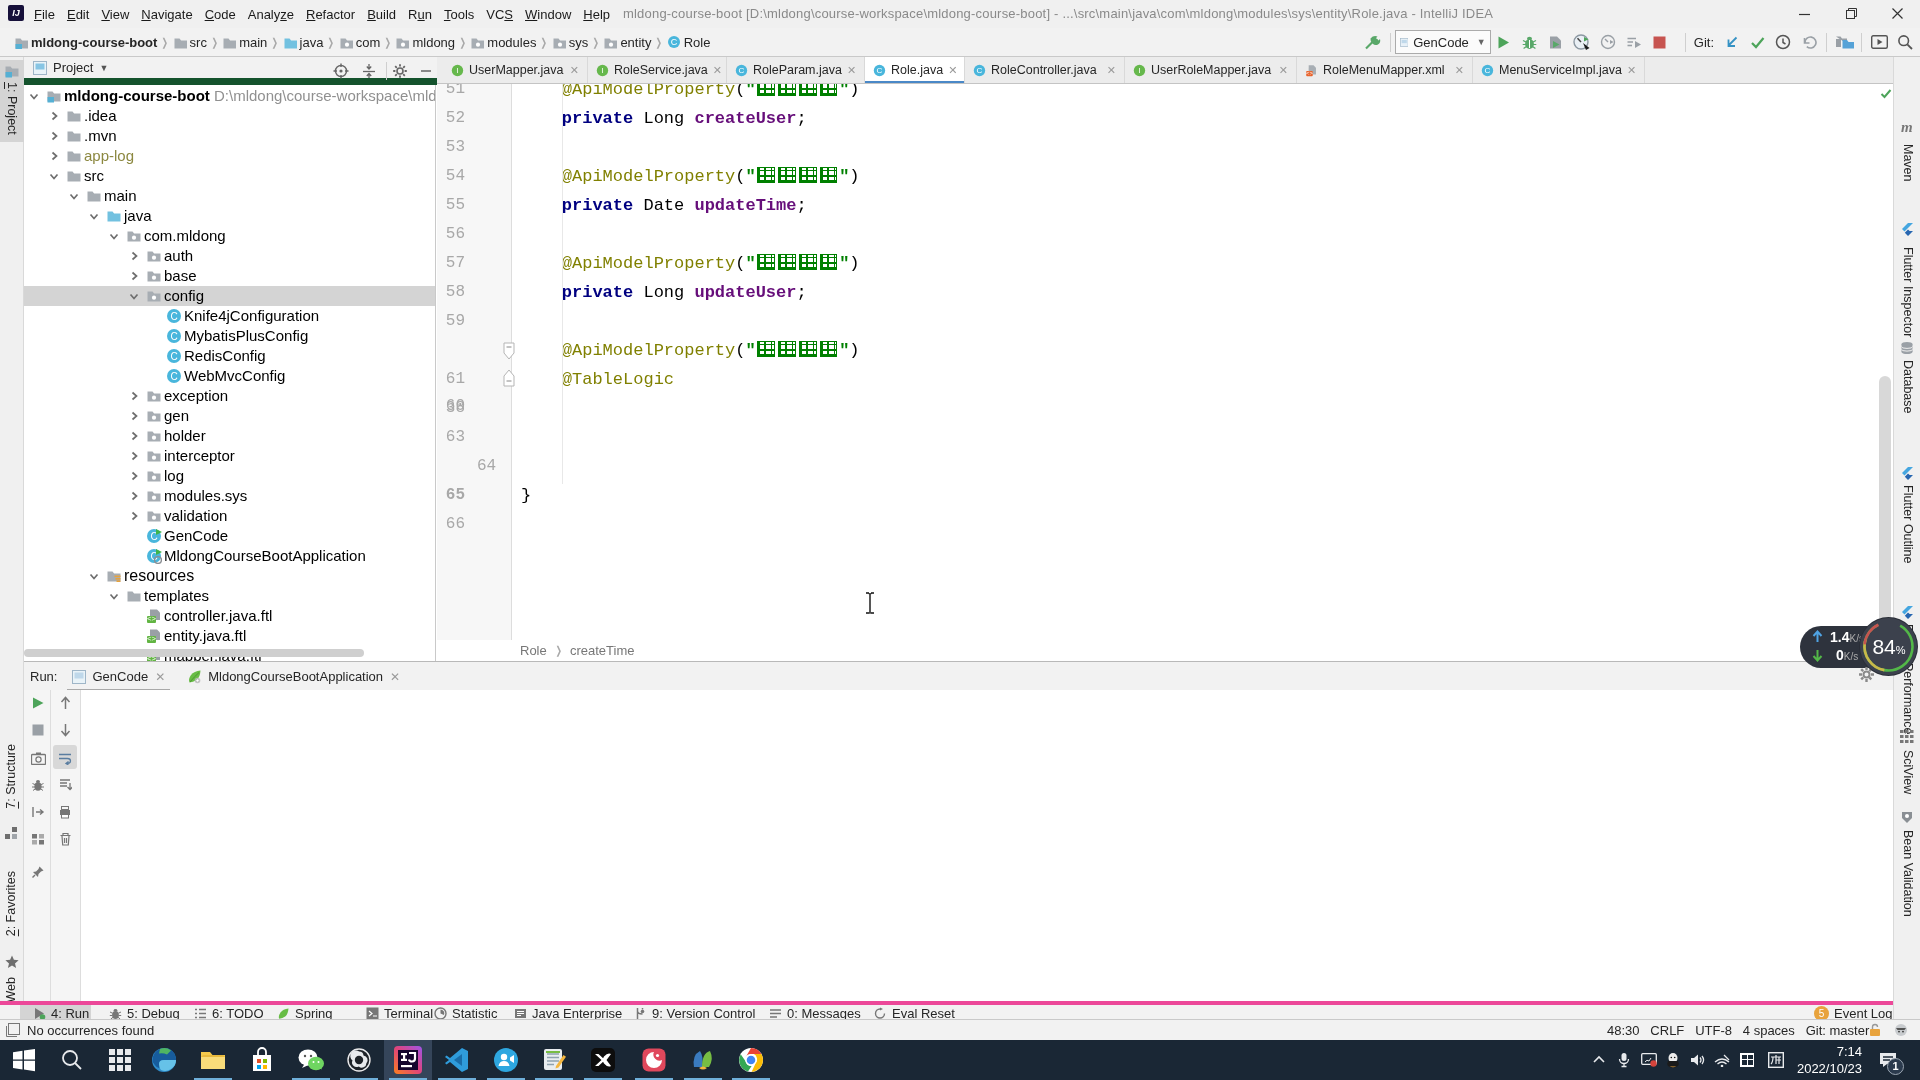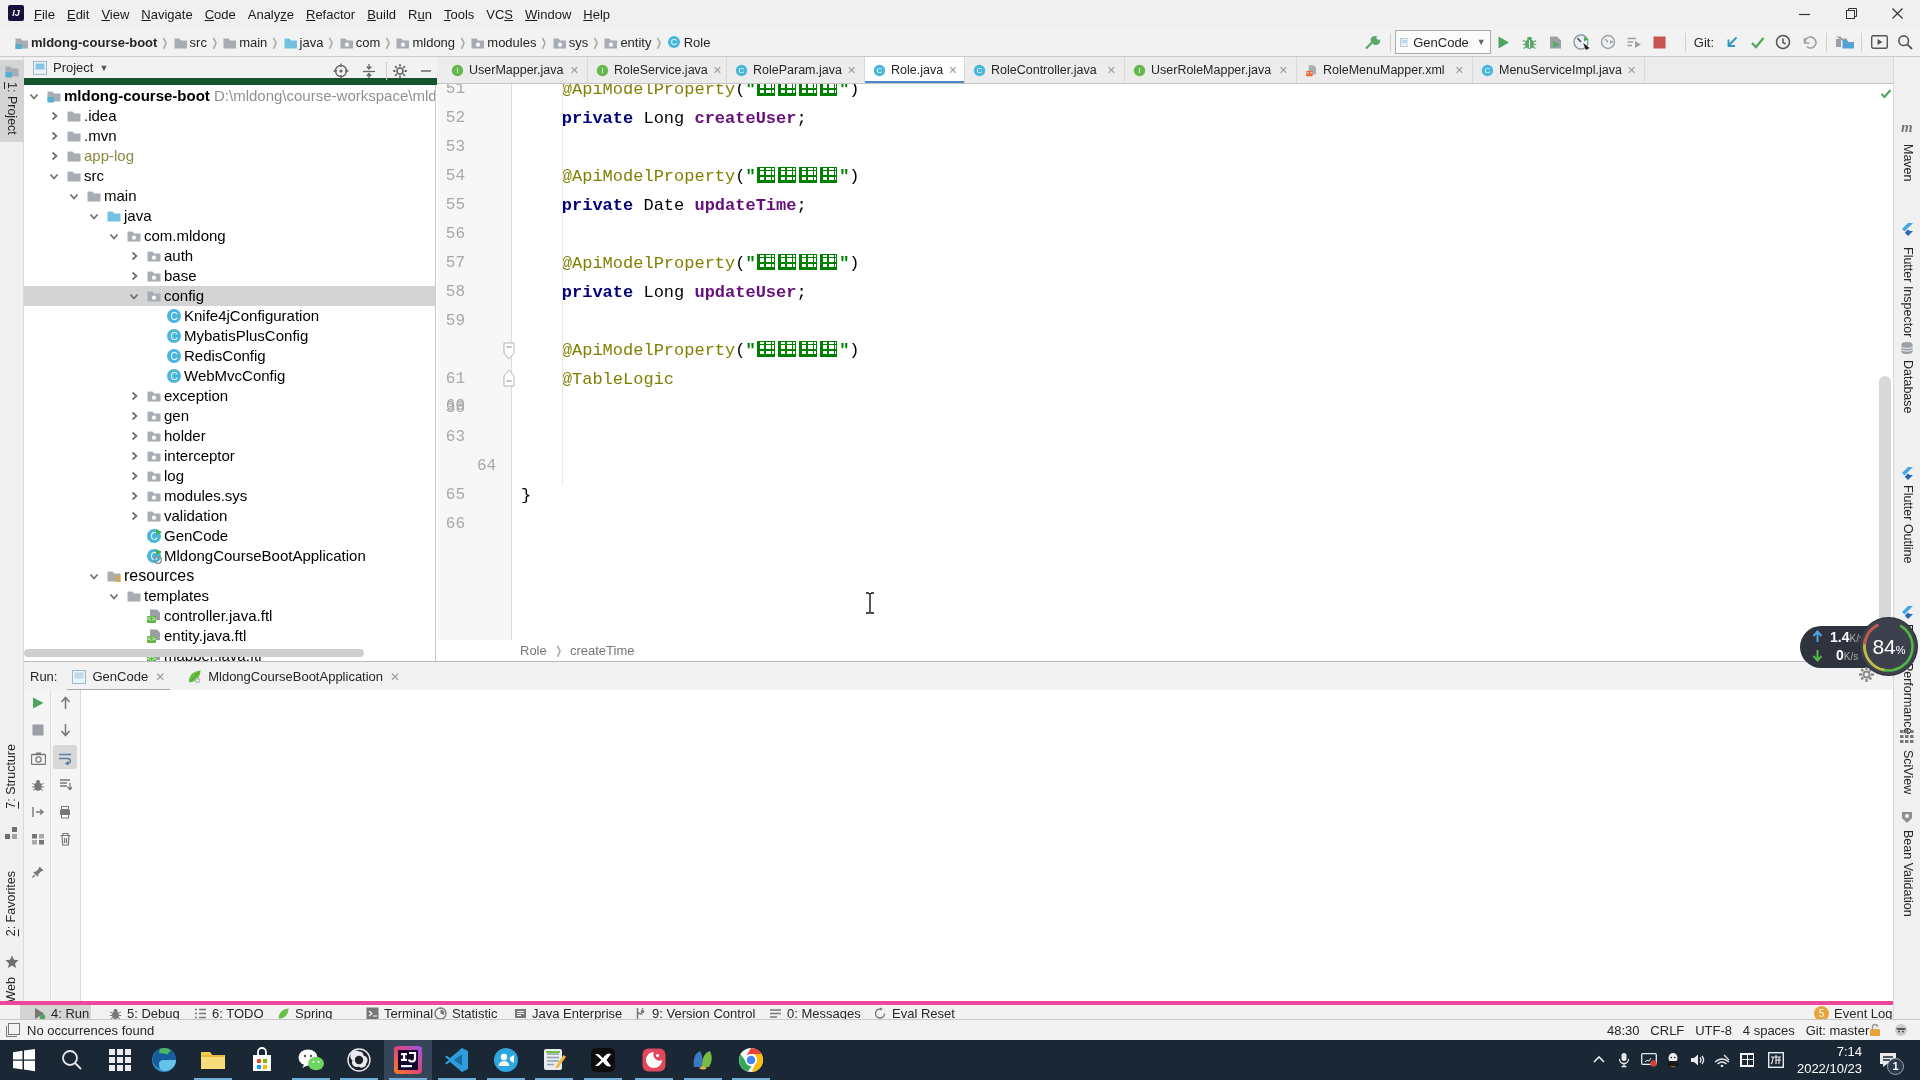--- a/index.html
+++ b/index.html
@@ -86,20 +86,21 @@
         <span class="menuitem"><u>C</u>ode</span>
         <span class="menuitem">Analy<u>z</u>e</span>
         <span class="menuitem"><u>R</u>efactor</span>
         <span class="menuitem"><u>B</u>uild</span>
         <span class="menuitem">R<u>u</u>n</span>
         <span class="menuitem"><u>T</u>ools</span>
         <span class="menuitem">VC<u>S</u></span>
         <span class="menuitem"><u>W</u>indow</span>
         <span class="menuitem"><u>H</u>elp</span>
 </div>
+<div id="wintitle" class="abs">mldong-course-boot [D:\mldong\course-workspace\mldong-course-boot] - ...\src\main\java\com\mldong\modules\sys\entity\Role.java - IntelliJ IDEA</div>
 <div class="winbtn abs" style="left:1781px;">
         <svg width="11" height="11" viewBox="0 0 11 11" style="margin:9px auto 0">
           <path d="M0 5.5h11" stroke="#333" stroke-width="1.2"></path>
         </svg>
       </div>
 <div class="winbtn abs" style="left:1828px;">
         <svg width="11" height="11" viewBox="0 0 11 11" style="margin:8px auto 0">
           <rect x="0.5" y="2.5" width="8" height="8" fill="none" stroke="#333"></rect>
           <path d="M2.5 2.5 V0.5 H10.5 V8.5 H8.5" fill="none" stroke="#333"></path>
         </svg>
@@ -785,21 +786,21 @@
       <div class="lnum" style="top:194px;">58</div>
       <div class="cline" style="top:194px;">    <span class="kw">private</span> Long <span class="fld">updateUser</span>;</div>
       <div class="lnum" style="top:223px;">59</div>
       <div class="lnum" style="top:268px;margin-top:40px;">60</div>
       <div class="cline" style="top:252px;">    <span class="ann">@ApiModelProperty</span>(<span class="str">"<span class="cjk"></span><span class="cjk"></span><span class="cjk"></span><span class="cjk"></span>"</span>)</div>
       <div class="lnum" style="top:281px;">61</div>
       <div class="cline" style="top:281px;">    <span class="ann">@TableLogic</span></div>
       <div class="lnum" style="top:310px;">38</div>
       <div class="lnum" style="top:339px;">63</div>
       <div class="lnum" style="top:368px;padding-left:40px;">64</div>
-      <div class="lnum" style="top:397px;">65</div>
+      <div class="lnum" style="top:397px;font-weight:bold;">65</div>
       <div class="cline" style="top:397px;">}</div>
       <div class="lnum" style="top:426px;">66</div>
       <div class="abs" style="left:125px;top:0;width:1px;height:400px;background:#E8E8E8;"></div>
       <div class="abs" style="left:66px;top:258px;">
         <svg width="12" height="18" viewBox="0 0 12 18">
           <path d="M1 1 h10 v10 l-5 6 -5-6z" fill="#fff" stroke="#B5B5B5"></path>
           <path d="M3.5 5 h5" stroke="#888"></path>
         </svg>
       </div>
       <div class="abs" style="left:66px;top:285px;">

